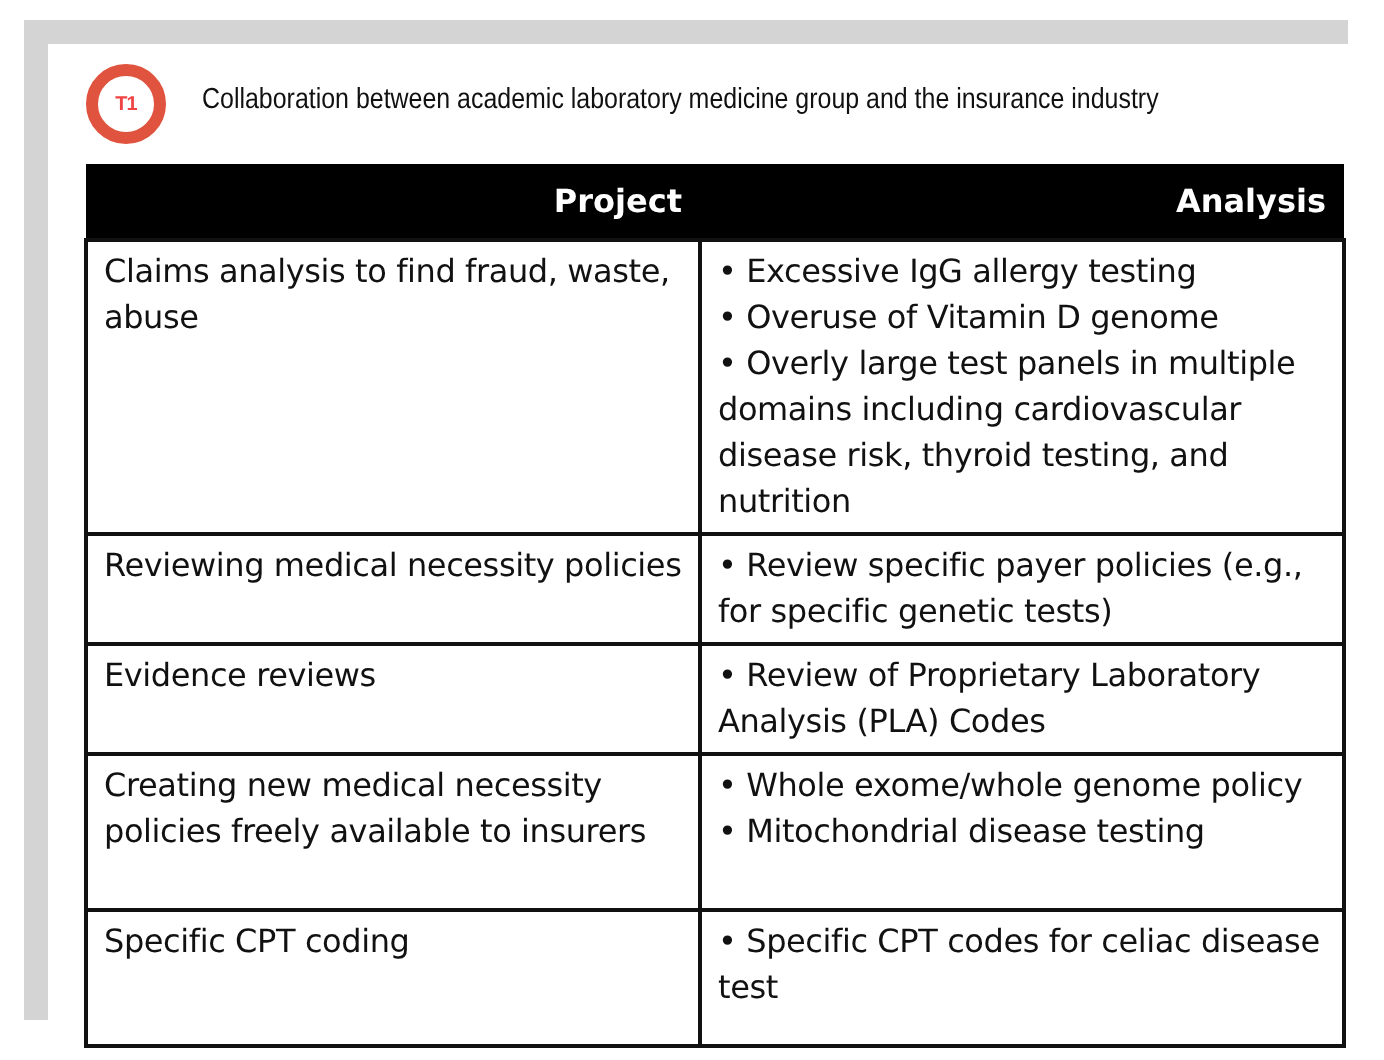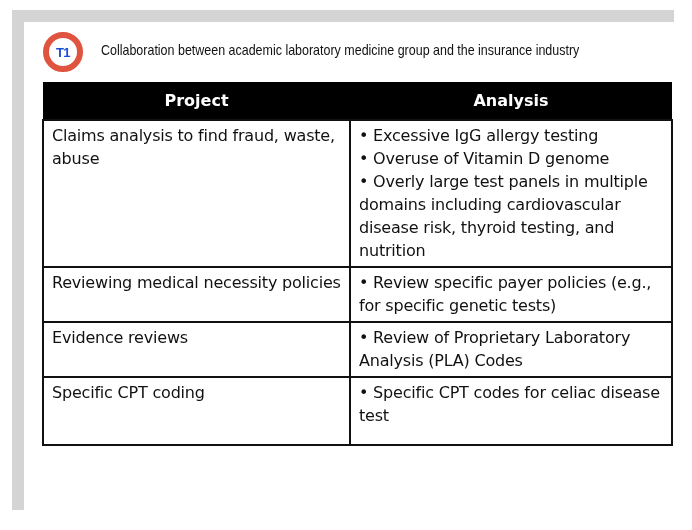--- a/index.html
+++ b/index.html
@@ -1,24 +1,24 @@
 <!DOCTYPE html>
 <html><head>
   <meta charset="utf-8">
   <style>
     html, body { margin: 0; padding: 0; background: #ffffff; }
     body { width: 692px; height: 530px; position: relative; overflow: hidden; font-family: "Liberation Sans", sans-serif; }
     .frame-top { position: absolute; left: 12px; top: 10px; width: 662px; height: 12px; background: #d4d4d4; }
     .frame-left { position: absolute; left: 12px; top: 10px; width: 12px; height: 500px; background: #d4d4d4; }
     .panel { position: absolute; left: 24px; top: 22px; width: 650px; height: 500px; background: #ffffff; }
     .badge { position: absolute; left: 43px; top: 32px; width: 28px; height: 28px; border: 6px solid #e0533e; border-radius: 50%; display: flex; align-items: center; justify-content: center; }
-    .badge span { font-family: "Liberation Sans", sans-serif; font-weight: bold; font-size: 13px; color: #1d4ed8; letter-spacing: -0.5px; }
+    .badge span { font-family: "Liberation Sans", sans-serif; font-weight: bold; font-size: 10px; color: #ef4444; letter-spacing: -0.5px; }
     .title { position: absolute; left: 101px; top: 42px; font-family: "Liberation Sans", sans-serif; font-size: 14.5px; color: #111; transform: scaleX(0.86); transform-origin: left center; white-space: nowrap; }
     table.main { position: absolute; left: 42px; top: 82px; width: 631px; border-collapse: collapse; font-family: "DejaVu Sans", sans-serif; }
-    table.main th { background: #000; color: #fff; text-align: center; font-weight: bold; font-size: 16px; height: 37px; padding: 0 24px; margin-left: 30px; }
+    table.main th { background: #000; color: #fff; text-align: right; font-weight: bold; font-size: 16px; height: 37px; padding: 0 9px; margin-left: 30px; }
     table.main td { border: 2px solid #111; vertical-align: top; font-size: 16px; line-height: 23px; color: #111; padding: 3px 0 4px 8px; letter-spacing: -0.2px; }
     table.main td.col1 { width: 297px; }
     .bullet-line { display: block; }
   </style>
 </head>
 <body>
 
 <div class="frame-top"></div>
 <div class="frame-left"></div>
 <div class="panel"></div>
@@ -49,20 +49,27 @@
       <td>
         <span class="bullet-line">• Review specific payer policies (e.g., for specific genetic tests)</span>
       </td>
     </tr>
     <tr style="height:55px;">
       <td class="col1">Evidence reviews</td>
       <td>
         <span class="bullet-line">• Review of Proprietary Laboratory Analysis (PLA) Codes</span>
       </td>
     </tr>
+    <tr style="height:78px;">
+      <td class="col1">Creating new medical necessity policies freely available to insurers</td>
+      <td>
+        <span class="bullet-line">• Whole exome/whole genome policy</span>
+        <span class="bullet-line">• Mitochondrial disease testing</span>
+      </td>
+    </tr>
     <tr style="height:68px;">
       <td class="col1">Specific CPT coding</td>
       <td>
         <span class="bullet-line">• Specific CPT codes for celiac disease test</span>
       </td>
     </tr>
   </tbody>
 </table>
 
 </body></html>

